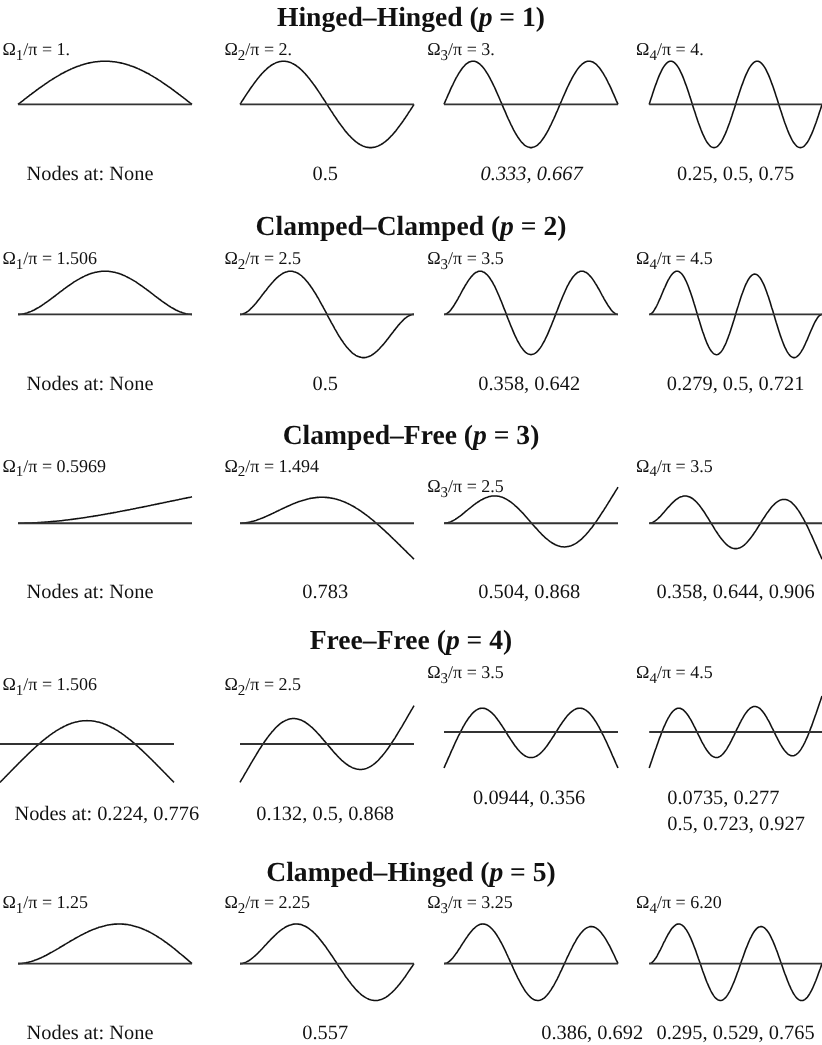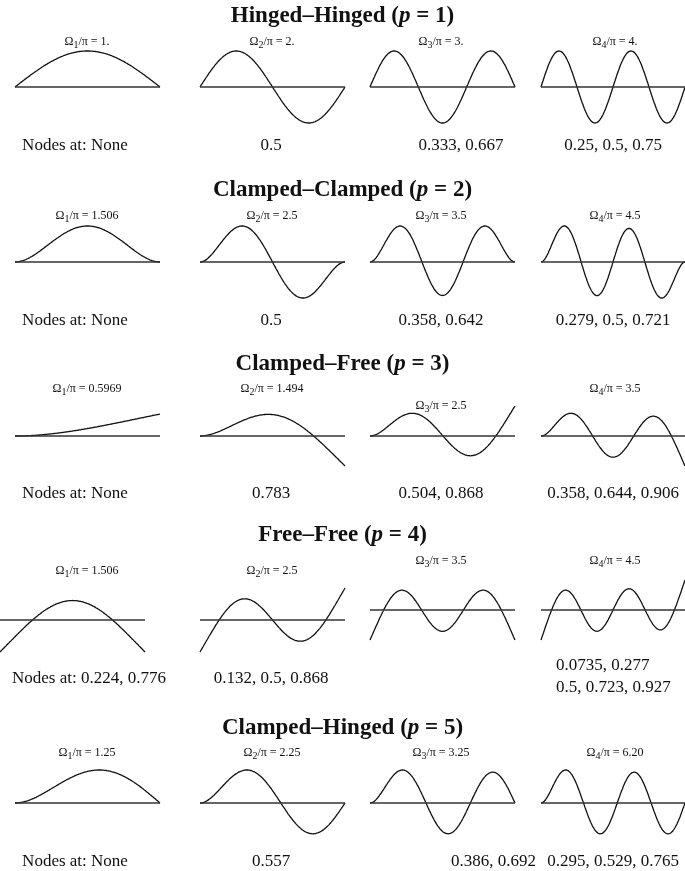--- a/index.html
+++ b/index.html
@@ -1,19 +1,19 @@
 <!DOCTYPE html>
 <html><head>
 <meta charset="utf-8">
 <style>
   html,body{margin:0;padding:0;background:#fff;}
   body{width:685px;height:871px;position:relative;overflow:hidden;font-family:"Liberation Serif","DejaVu Serif",serif;color:#111;}
   .title{position:absolute;left:0;width:685px;text-align:center;font-weight:bold;font-size:23px;}
   .title i{font-style:italic;}
-  .freq{position:absolute;width:170px;text-align:center;font-size:12px;}
+  .freq{position:absolute;width:170px;text-align:left;font-size:15px;}
   .nodes{position:absolute;width:190px;text-align:center;font-size:17px;line-height:22px;}
   svg.plots{position:absolute;left:0;top:0;}
 </style>
 </head>
 <body>
 
 <div class="title" style="top:2px;">
   <span>Hinged–Hinged</span> (<i>p</i> = <span>1</span>)
 </div>
 <div class="title" style="top:176px;">
@@ -49,36 +49,37 @@
 <div class="freq" style="left:356px;top:553px;"><span>Ω</span><sub>3</sub><span>/π = </span><span>3.5</span></div>
 <div class="freq" style="left:530px;top:553px;"><span>Ω</span><sub>4</sub><span>/π = </span><span>4.5</span></div>
 
 <div class="freq" style="left:2px;top:745px;"><span>Ω</span><sub>1</sub><span>/π = </span><span>1.25</span></div>
 <div class="freq" style="left:187px;top:745px;"><span>Ω</span><sub>2</sub><span>/π = </span><span>2.25</span></div>
 <div class="freq" style="left:356px;top:745px;"><span>Ω</span><sub>3</sub><span>/π = </span><span>3.25</span></div>
 <div class="freq" style="left:530px;top:745px;"><span>Ω</span><sub>4</sub><span>/π = </span><span>6.20</span></div>
 
 <div class="nodes" style="left:-20px;top:134px;">Nodes at: None</div>
 <div class="nodes" style="left:176px;top:134px;">0.5</div>
-<div class="nodes" style="left:366px;top:134px;">0.333, 0.667</div>
+<div class="nodes" style="left:348px;top:134px;font-style:italic;">0.333, 0.667</div>
 <div class="nodes" style="left:518px;top:134px;">0.25, 0.5, 0.75</div>
 
 <div class="nodes" style="left:-20px;top:309px;">Nodes at: None</div>
 <div class="nodes" style="left:176px;top:309px;">0.5</div>
 <div class="nodes" style="left:346px;top:309px;">0.358, 0.642</div>
 <div class="nodes" style="left:518px;top:309px;">0.279, 0.5, 0.721</div>
 
 <div class="nodes" style="left:-20px;top:482px;">Nodes at: None</div>
 <div class="nodes" style="left:176px;top:482px;">0.783</div>
 <div class="nodes" style="left:346px;top:482px;">0.504, 0.868</div>
 <div class="nodes" style="left:518px;top:482px;">0.358, 0.644, 0.906</div>
 
 <div class="nodes" style="left:-6px;top:667px;width:190px;">Nodes at: 0.224, 0.776</div>
 <div class="nodes" style="left:176px;top:667px;">0.132, 0.5, 0.868</div>
 <div class="nodes" style="left:346px;top:654px;">
+  <div>0.0944, 0.356</div>
 </div>
 <div class="nodes" style="left:520px;top:654px;text-align:left;padding-left:36px;">
   <div>0.0735, 0.277</div>
   <div>0.5, 0.723, 0.927</div>
 </div>
 
 <div class="nodes" style="left:-20px;top:850px;">Nodes at: None</div>
 <div class="nodes" style="left:176px;top:850px;">0.557</div>
 <div class="nodes" style="left:346px;top:850px;text-align:right;">0.386, 0.692</div>
 <div class="nodes" style="left:518px;top:850px;">0.295, 0.529, 0.765</div>

